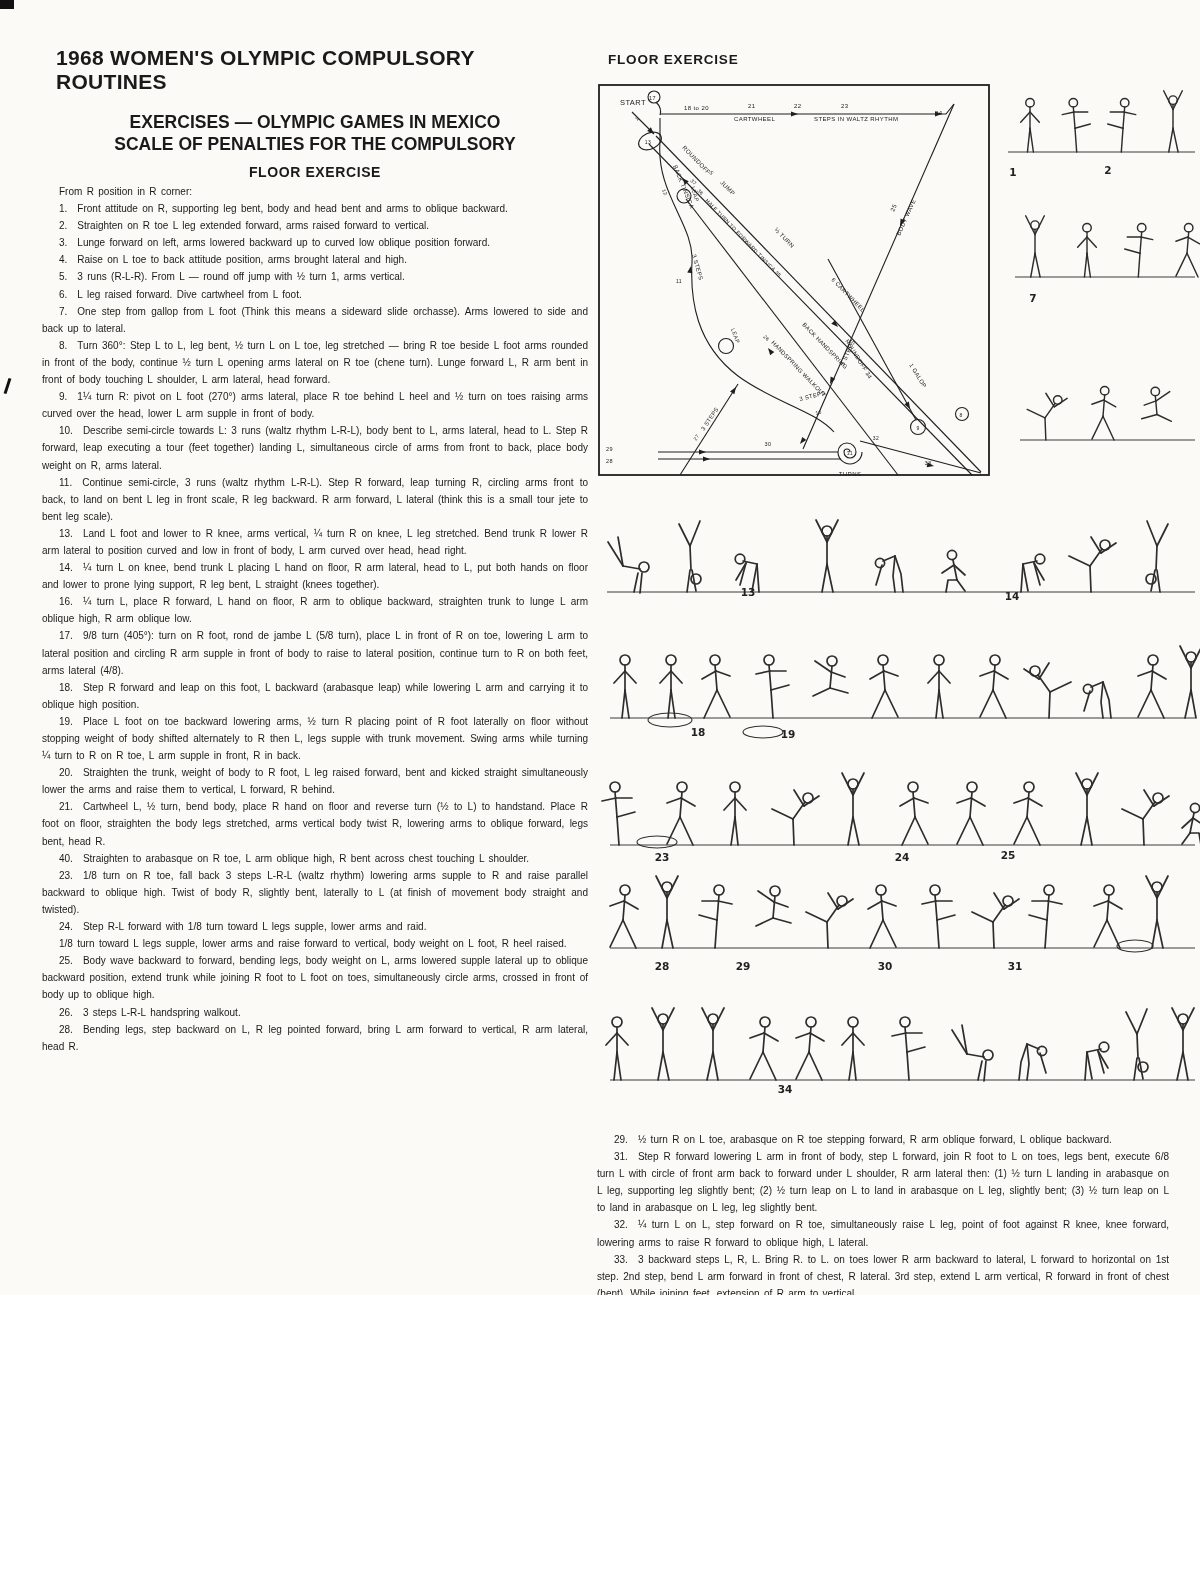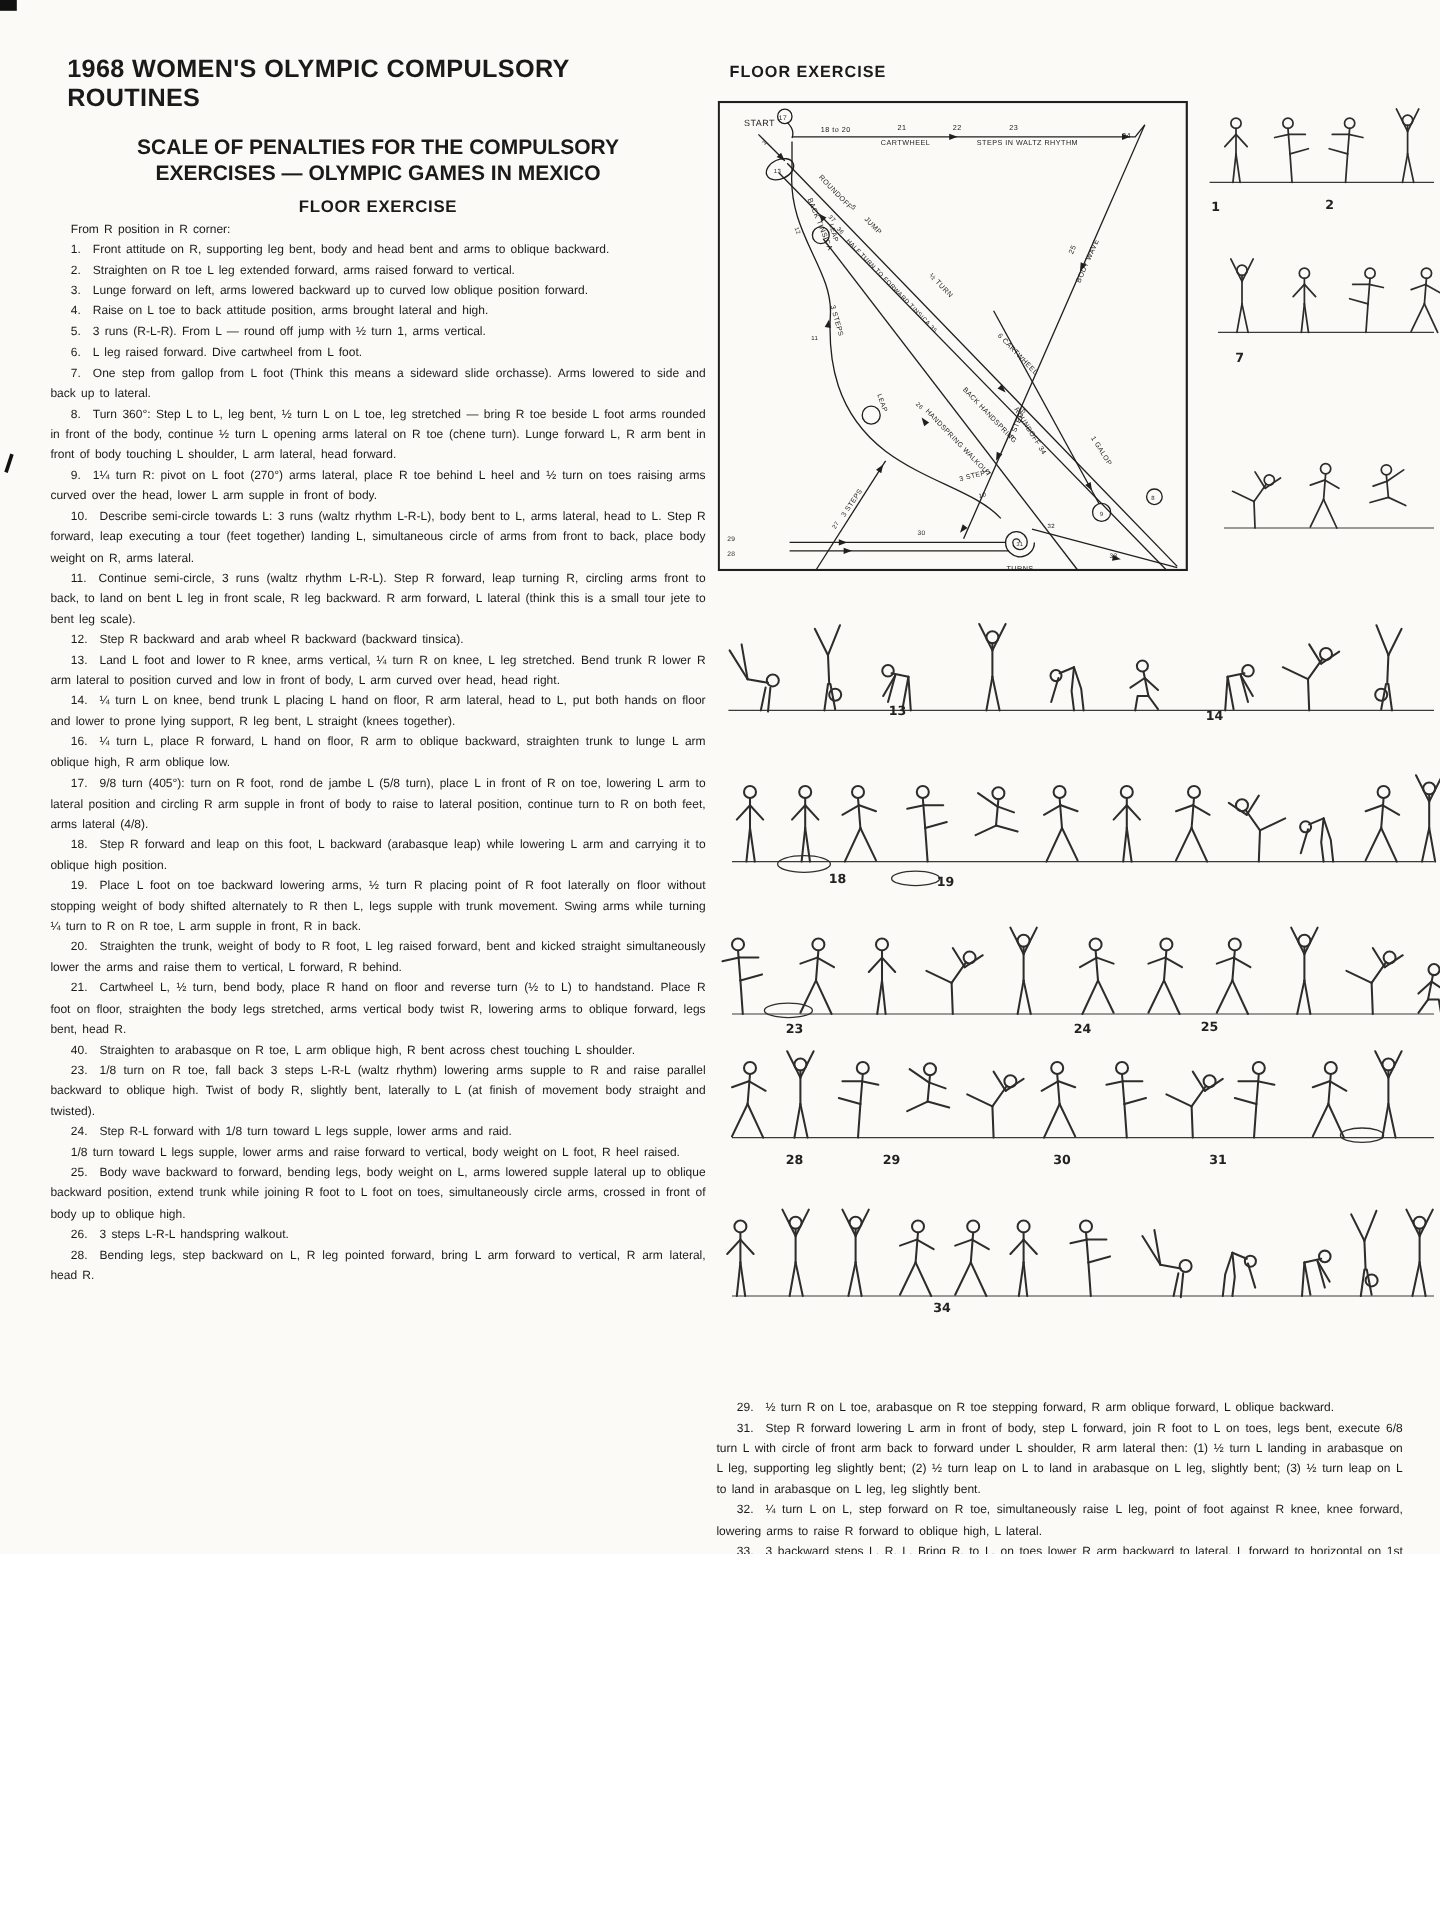--- a/index.html
+++ b/index.html
@@ -6,56 +6,55 @@
   .page{position:relative;width:1200px;height:1295px;background:#fbfaf6;overflow:hidden;
         font-family:"Liberation Sans",sans-serif;color:#1a1a1a;}
   .artifact{position:absolute;background:#111;}
   .left-col{position:absolute;left:42px;top:46px;width:546px;}
   .doc-title{font-size:21px;font-weight:700;letter-spacing:.3px;text-align:left;margin:0 0 0 14px;}
   .subtitle{font-size:17.5px;font-weight:700;text-align:center;line-height:22px;margin-top:17px;}
   .sec-head{font-size:14px;font-weight:700;text-align:center;letter-spacing:.6px;margin-top:9px;}
   .body-text{font-size:10px;line-height:17.1px;margin-top:3px;}
   .body-text p{margin:0;text-align:justify;text-indent:17px;word-spacing:1.6px;}
   .right-head{position:absolute;left:608px;top:52px;font-size:13.5px;font-weight:700;letter-spacing:.8px;}
-  .right-text{position:absolute;left:597px;top:1162px;width:572px;}
+  .right-text{position:absolute;left:597px;top:1128px;width:572px;}
   .pagenum{position:absolute;top:1548px;left:380px;width:400px;text-align:center;font-size:13px;}
   svg text{font-family:"Liberation Sans",sans-serif;fill:#1c1c1c;}
   .dg-label{letter-spacing:.4px;}
   .fig-num{font-family:"DejaVu Sans",sans-serif;font-size:10.5px;font-weight:700;fill:#222;}
 </style>
 </head>
 <body>
 
 <div class="page">
 
   <div class="artifact" style="left:0;top:0;width:14px;height:9px;"></div>
   <div class="artifact" style="left:6px;top:378px;width:3px;height:16px;transform:rotate(18deg);"></div>
 
   <div class="left-col">
     <h1 class="doc-title">1968 WOMEN'S OLYMPIC COMPULSORY ROUTINES</h1>
     <div class="subtitle">
+      <div>EXERCISES — OLYMPIC GAMES IN MEXICO</div>
       <div>SCALE OF PENALTIES FOR THE COMPULSORY</div>
-      <div>EXERCISES — OLYMPIC GAMES IN MEXICO</div>
     </div>
     <div class="sec-head">FLOOR EXERCISE</div>
     <div class="body-text">
       <p>From R position in R corner:</p>
       <div>
           <p class="item">1.  Front attitude on R, supporting leg bent, body and head bent and arms to oblique backward.</p>
           <p class="item">2.  Straighten on R toe L leg extended forward, arms raised forward to vertical.</p>
           <p class="item">3.  Lunge forward on left, arms lowered backward up to curved low oblique position forward.</p>
           <p class="item">4.  Raise on L toe to back attitude position, arms brought lateral and high.</p>
           <p class="item">5.  3 runs (R-L-R). From L — round off jump with ½ turn 1, arms vertical.</p>
           <p class="item">6.  L leg raised forward. Dive cartwheel from L foot.</p>
           <p class="item">7.  One step from gallop from L foot (Think this means a sideward slide orchasse). Arms lowered to side and back up to lateral.</p>
           <p class="item">8.  Turn 360°: Step L to L, leg bent, ½ turn L on L toe, leg stretched — bring R toe beside L foot arms rounded in front of the body, continue ½ turn L opening arms lateral on R toe (chene turn). Lunge forward L, R arm bent in front of body touching L shoulder, L arm lateral, head forward.</p>
           <p class="item">9.  1¼ turn R: pivot on L foot (270°) arms lateral, place R toe behind L heel and ½ turn on toes raising arms curved over the head, lower L arm supple in front of body.</p>
           <p class="item">10.  Describe semi-circle towards L: 3 runs (waltz rhythm L-R-L), body bent to L, arms lateral, head to L. Step R forward, leap executing a tour (feet together) landing L, simultaneous circle of arms from front to back, place body weight on R, arms lateral.</p>
           <p class="item">11.  Continue semi-circle, 3 runs (waltz rhythm L-R-L). Step R forward, leap turning R, circling arms front to back, to land on bent L leg in front scale, R leg backward. R arm forward, L lateral (think this is a small tour jete to bent leg scale).</p>
-          <p class="item">12.  Step R backward and arab wheel R backward (backward tinsica).</p>
           <p class="item">13.  Land L foot and lower to R knee, arms vertical, ¼ turn R on knee, L leg stretched. Bend trunk R lower R arm lateral to position curved and low in front of body, L arm curved over head, head right.</p>
           <p class="item">14.  ¼ turn L on knee, bend trunk L placing L hand on floor, R arm lateral, head to L, put both hands on floor and lower to prone lying support, R leg bent, L straight (knees together).</p>
           <p class="item">16.  ¼ turn L, place R forward, L hand on floor, R arm to oblique backward, straighten trunk to lunge L arm oblique high, R arm oblique low.</p>
           <p class="item">17.  9/8 turn (405°): turn on R foot, rond de jambe L (5/8 turn), place L in front of R on toe, lowering L arm to lateral position and circling R arm supple in front of body to raise to lateral position, continue turn to R on both feet, arms lateral (4/8).</p>
           <p class="item">18.  Step R forward and leap on this foot, L backward (arabasque leap) while lowering L arm and carrying it to oblique high position.</p>
           <p class="item">19.  Place L foot on toe backward lowering arms, ½ turn R placing point of R foot laterally on floor without stopping weight of body shifted alternately to R then L, legs supple with trunk movement. Swing arms while turning ¼ turn to R on R toe, L arm supple in front, R in back.</p>
           <p class="item">20.  Straighten the trunk, weight of body to R foot, L leg raised forward, bent and kicked straight simultaneously lower the arms and raise them to vertical, L forward, R behind.</p>
           <p class="item">21.  Cartwheel L, ½ turn, bend body, place R hand on floor and reverse turn (½ to L) to handstand. Place R foot on floor, straighten the body legs stretched, arms vertical body twist R, lowering arms to oblique forward, legs bent, head R.</p>
           <p class="item">40.  Straighten to arabasque on R toe, L arm oblique high, R bent across chest touching L shoulder.</p>
           <p class="item">23.  1/8 turn on R toe, fall back 3 steps L-R-L (waltz rhythm) lowering arms supple to R and raise parallel backward to oblique high. Twist of body R, slightly bent, laterally to L (at finish of movement body straight and twisted).</p>

